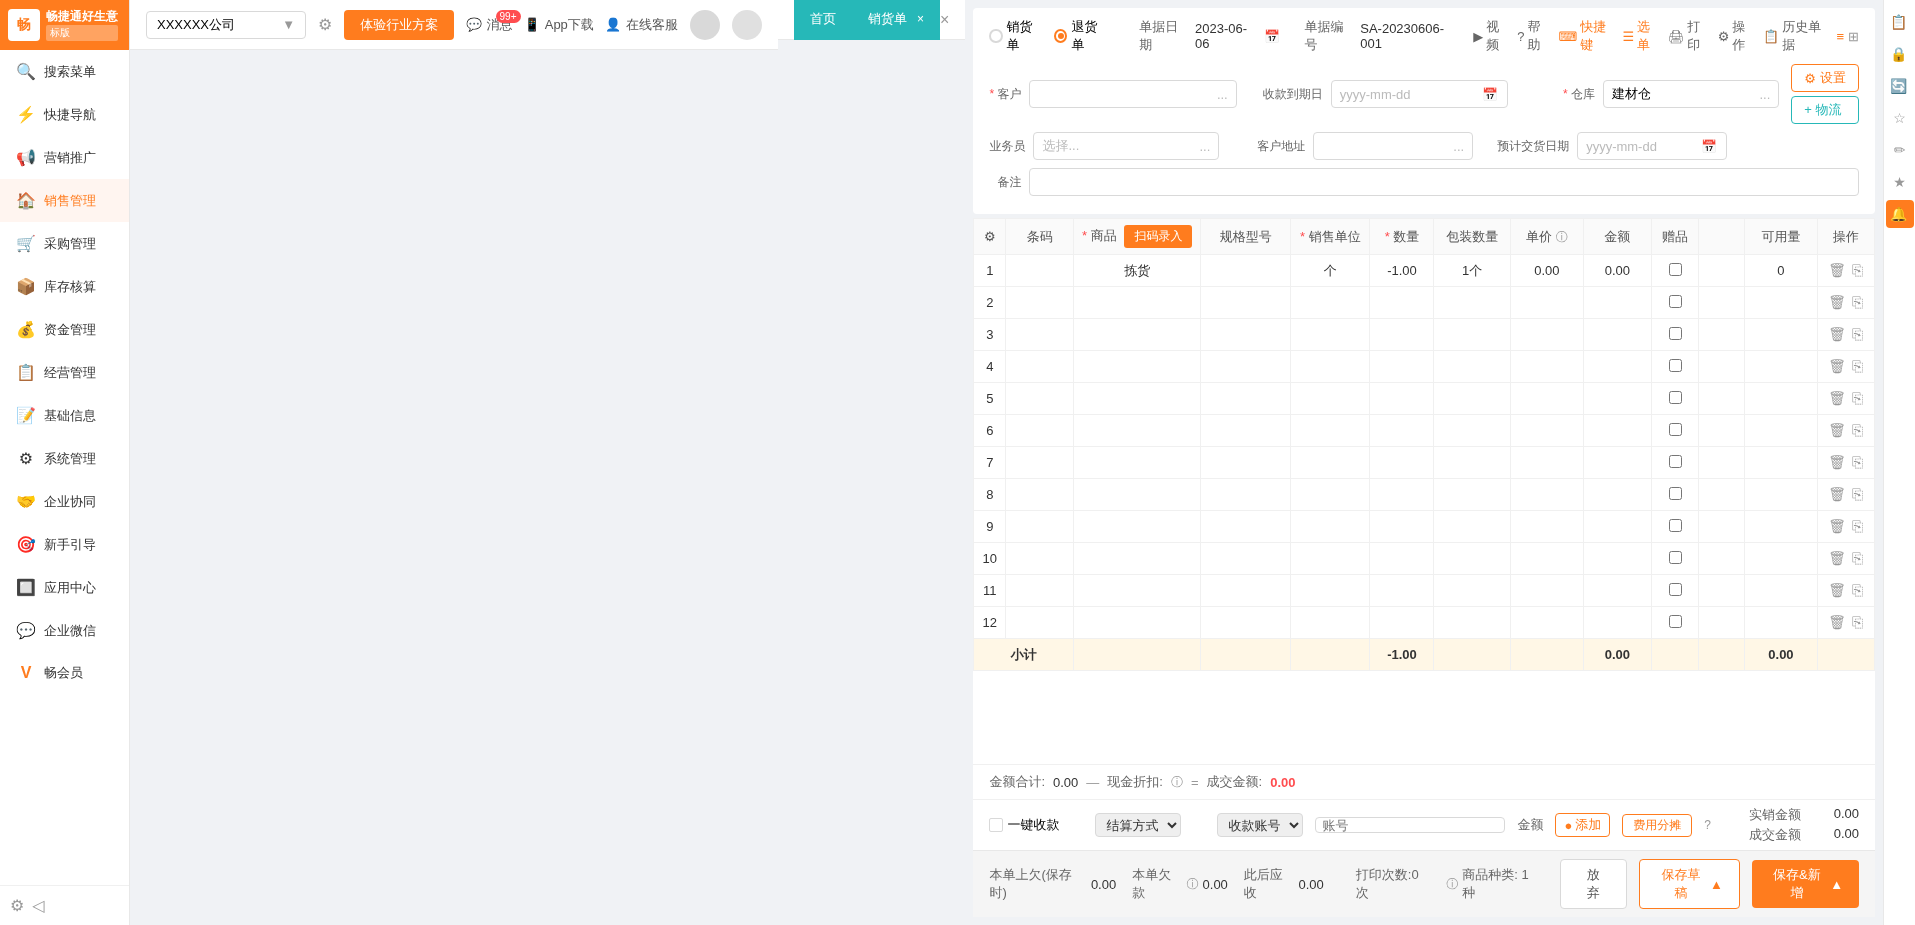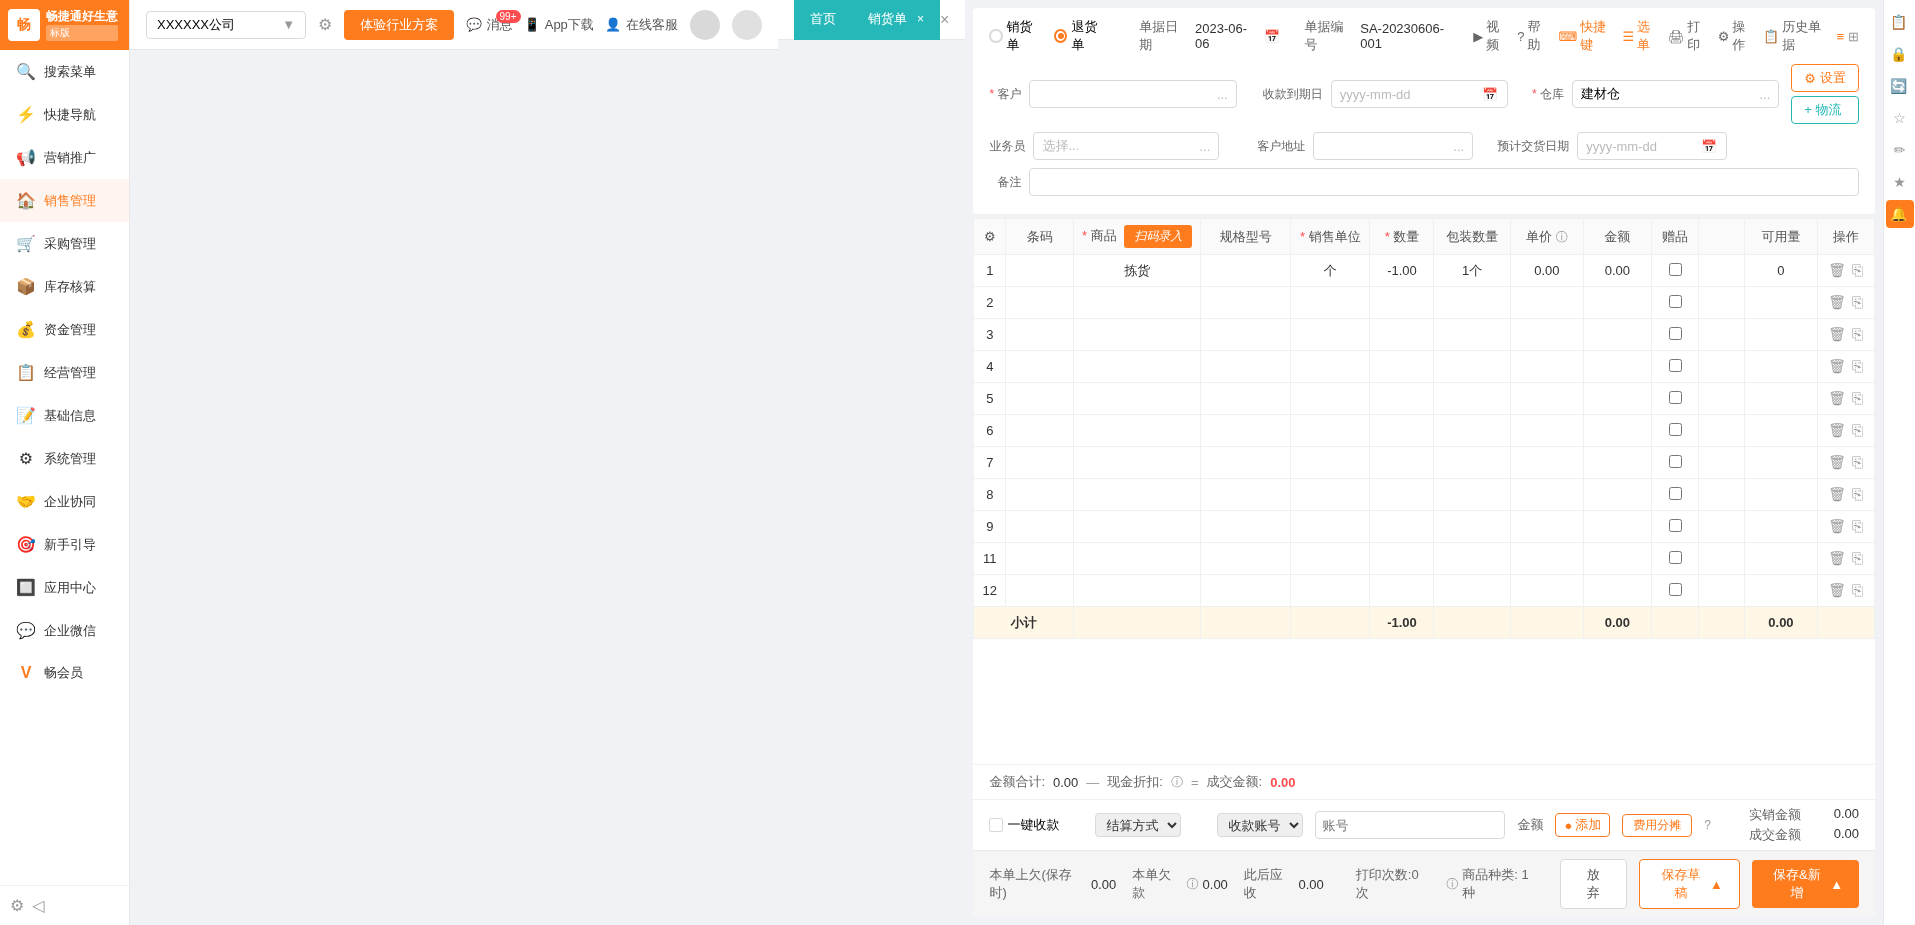--- a/index.html
+++ b/index.html
@@ -92,21 +92,21 @@
     .summary-value { color: #333; }
     .summary-dash { color: #999; }
     .summary-eq { color: #999; }
     .summary-result { color: #ff4d4f; font-weight: bold; }
 
     
     .payment-row { background: #fff; padding: 6px 16px; border-top: 1px solid #f0f0f0; display: flex; align-items: center; gap: 12px; margin: 0 8px; font-size: 12px; }
     .checkbox-item { display: flex; align-items: center; gap: 4px; }
     .checkbox-box { width: 14px; height: 14px; border: 1px solid #d9d9d9; border-radius: 2px; cursor: pointer; }
     .payment-select { border: 1px solid #d9d9d9; border-radius: 4px; padding: 2px 6px; height: 24px; color: #333; margin-left: 24px; }
-    .payment-input { border: 1px solid #d9d9d9; border-radius: 4px; padding: 2px 6px; height: 28px; color: #333; min-width: 80px; }
+    .payment-input { border: 1px solid #d9d9d9; border-radius: 4px; padding: 2px 6px; height: 16px; color: #333; min-width: 80px; }
     .btn-add { color: #ff7c1e; border: 1px solid #ff7c1e; background: #fff; padding: 2px 8px; border-radius: 4px; cursor: pointer; font-size: 12px; display: flex; align-items: center; gap: 3px; }
     .btn-expense { background: #fff; border: 1px solid #ff7c1e; color: #ff7c1e; padding: 2px 10px; border-radius: 4px; cursor: pointer; font-size: 12px; }
     .right-summary { margin-left: auto; display: flex; flex-direction: column; align-items: flex-end; gap: 2px; font-size: 12px; }
     .right-summary-row { display: flex; gap: 8px; }
 
     
     .bottom-bar { background: #f5f5f5; padding: 8px 16px; border-top: 1px solid #e8e8e8; display: flex; align-items: center; gap: 16px; font-size: 12px; margin: 0 8px 8px; }
     .bottom-stat { display: flex; align-items: center; gap: 4px; }
     .bottom-stat-label { color: #666; }
     .bottom-stat-value { color: #333; }
@@ -307,21 +307,21 @@
           </div>
         </div>
         <div class="form-field" style="flex:2;margin-left:24px;">
           <span class="form-label" style="min-width:70px;">收款到期日</span>
           <div style="flex:1;border:1px solid #d9d9d9;border-radius:4px;padding:4px 8px;height:28px;display:flex;align-items:center;cursor:pointer;">
             <span style="color:#bbb;">yyyy-mm-dd</span>
             <span style="margin-left:auto;color:#999;">📅</span>
           </div>
         </div>
         <div class="form-field" style="flex:2;margin-left:24px;">
-          <span class="form-label required" style="min-width:40px;">仓库</span>
+          <span class="form-label required" style="min-width:40px;margin-left:31px;">仓库</span>
           <div style="flex:1;border:1px solid #d9d9d9;border-radius:4px;padding:4px 8px;height:28px;display:flex;align-items:center;cursor:pointer;">
             <span>建材仓</span>
             <span style="color:#bbb;margin-left:auto;">...</span>
           </div>
         </div>
         <div class="form-buttons-right" style="margin-left:12px;">
           <button class="btn-setting">
             <span>⚙</span>
             <span>设置</span>
           </button>
@@ -365,21 +365,21 @@
       <div style="overflow-y:auto;flex:1;">
         <table class="data-table">
           <thead>
             <tr>
               <th class="gear-col">⚙</th>
               <th class="col-barcode">
                 <span>条码</span>
               </th>
               <th class="col-product">
                 <span class="required-star">* </span><span>商品</span>
-                <button class="btn-scan" style="margin-left:4px;font-style:italic;">扫码录入</button>
+                <button class="btn-scan" style="margin-left:4px;">扫码录入</button>
               </th>
               <th class="col-spec">
                 <span>规格型号</span>
               </th>
               <th class="col-unit">
                 <span class="required-star">* </span><span>销售单位</span>
               </th>
               <th class="col-qty">
                 <span class="required-star">* </span><span>数量</span>
               </th>
@@ -582,20 +582,40 @@
                 <td></td>
                 <td></td>
                 <td>
                   <div class="op-icons">
                     <span class="op-icon">🗑</span>
                     <span class="op-icon">⎘</span>
                   </div>
                 </td>
               </tr>
             <tr>
+                <td>10</td>
+                <td></td>
+                <td></td>
+                <td></td>
+                <td></td>
+                <td></td>
+                <td></td>
+                <td></td>
+                <td></td>
+                <td><input type="checkbox" style="cursor: pointer;"></td>
+                <td></td>
+                <td></td>
+                <td>
+                  <div class="op-icons">
+                    <span class="op-icon">🗑</span>
+                    <span class="op-icon">⎘</span>
+                  </div>
+                </td>
+              </tr>
+            <tr>
                 <td>11</td>
                 <td></td>
                 <td></td>
                 <td></td>
                 <td></td>
                 <td></td>
                 <td></td>
                 <td></td>
                 <td></td>
                 <td><input type="checkbox" style="cursor: pointer;"></td>

